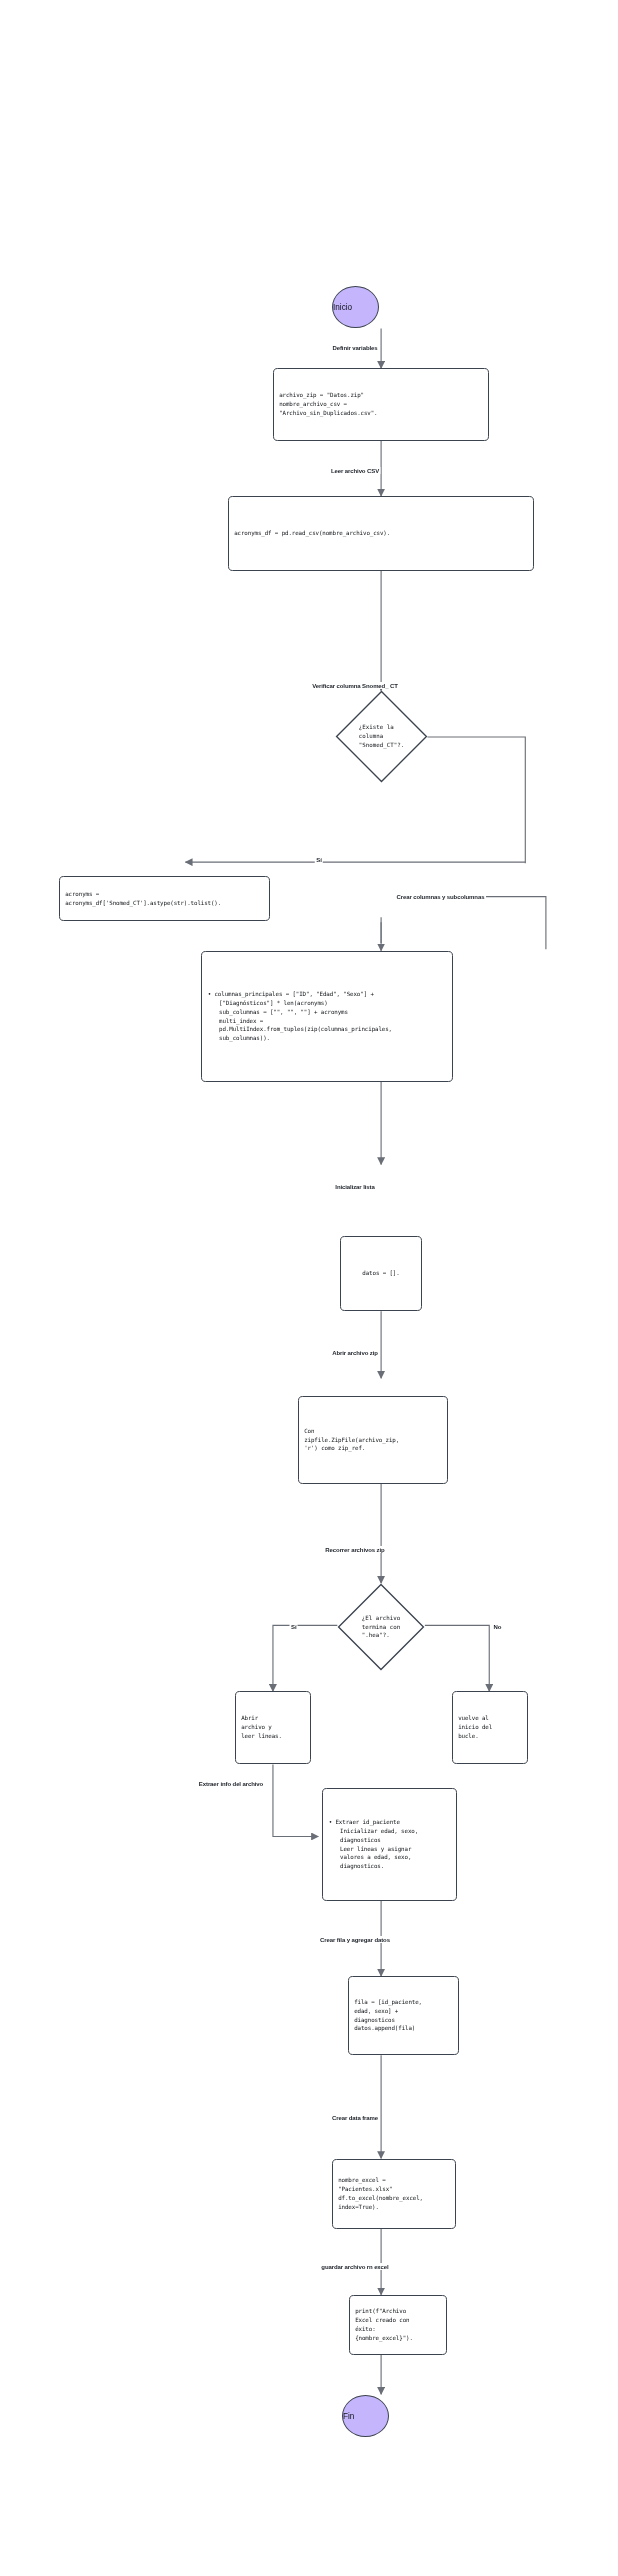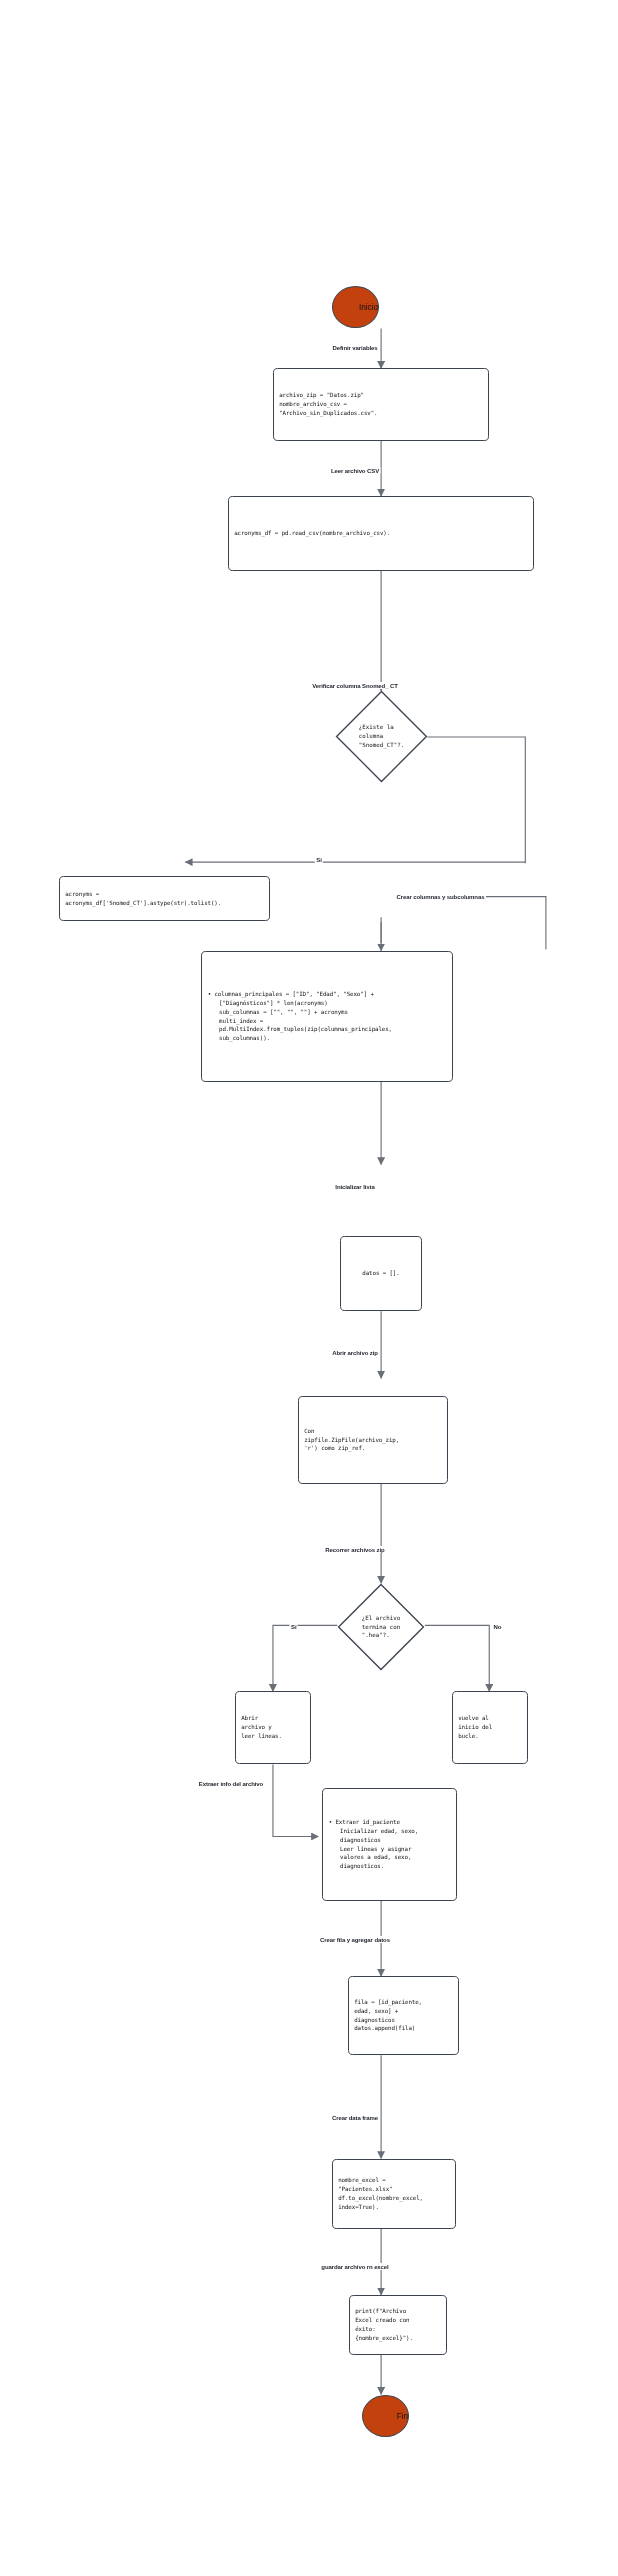--- a/index.html
+++ b/index.html
@@ -42,26 +42,26 @@
     padding: 0 5.2px;
     letter-spacing: -0.1px;
   }
   .node .code.bulleted {
     padding-left: 10.3px;
     text-indent: -4.6px;
   }
   .terminator {
     position: absolute;
     box-sizing: border-box;
-    background: #c2410c;
+    background: #c4b5fd;
     border: 1.2px solid #3b434e;
     border-radius: 50%/50%;
     display: flex;
     align-items: center;
-    justify-content: flex-end;
+    justify-content: flex-start;
     z-index: 3;
   }
   .terminator span {
     font-family: "Liberation Sans", sans-serif;
     font-size: 8.2px;
     color: #111418;
   }
   .diamond-wrap {
     position: absolute;
     z-index: 3;
@@ -287,18 +287,18 @@
 
   <div class="edge-label center" style="left:355px; top:2263px;">guardar archivo rn excel</div>
 
   <div class="node proc" style="left:349px; top:2295px; width:98px; height:60px;">
     <pre class="code">print(f"Archivo
 Excel creado con
 éxito:
 {nombre_excel}").</pre>
   </div>
 
-  <div class="terminator" style="left:362px; top:2395px; width:47px; height:42px;">
+  <div class="terminator" style="left:342px; top:2395px; width:47px; height:42px;">
     <span>Fin</span>
   </div>
 
 </div>
 
 
 </body></html>

